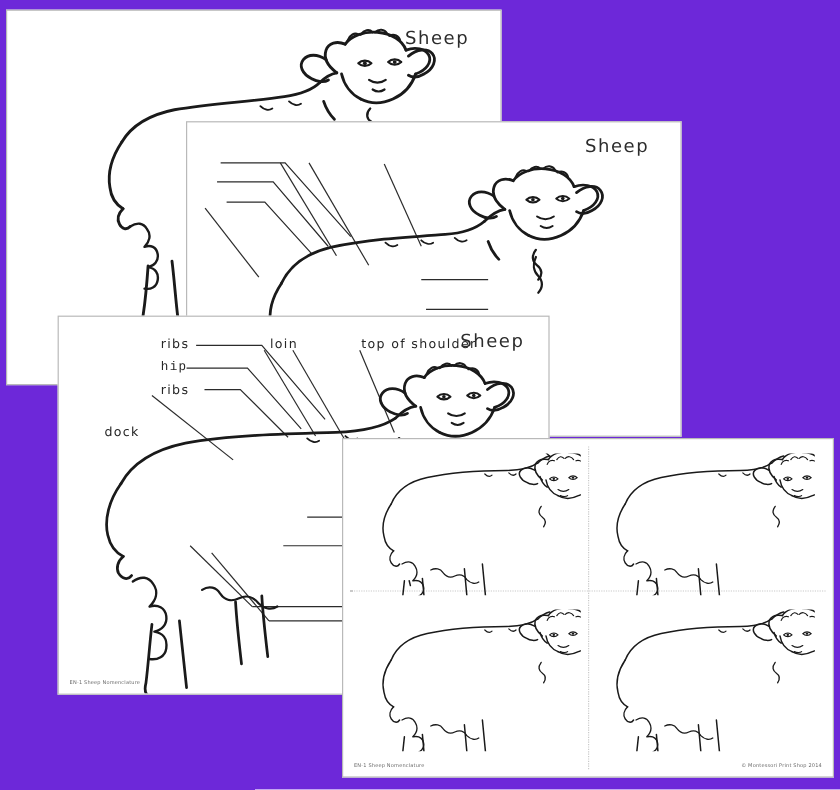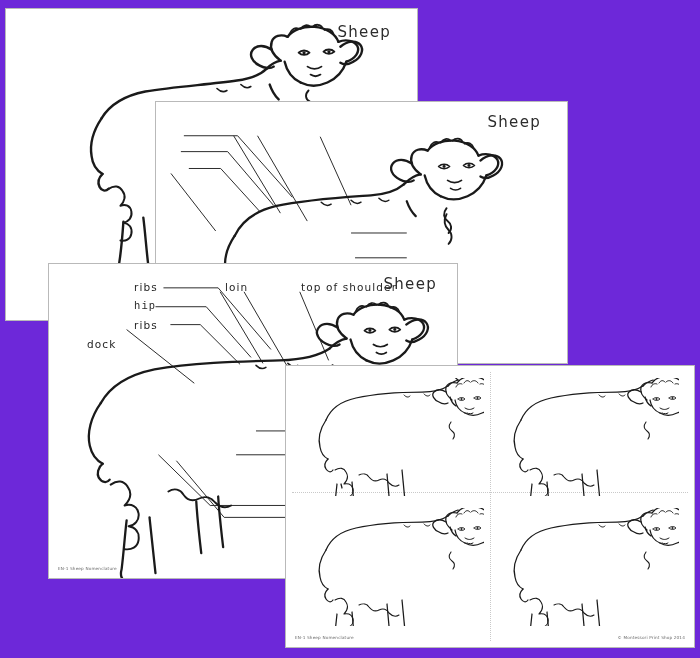--- a/index.html
+++ b/index.html
@@ -251,21 +251,21 @@
 
           <path d="M240,100 c3,3 7,4 10,2" stroke-width="1.5"></path>
           <path d="M208,102 c3,3 7,4 10,2" stroke-width="1.5"></path>
         </g>
       </svg>
     </div>
 
     <div class="label-text" style="left:85px; top:17px;">ribs</div>
     <div class="label-text" style="left:85px; top:36px;font-family:Liberation Mono, monospace;">hip</div>
     <div class="label-text" style="left:85px; top:55px;">ribs</div>
-    <div class="label-text" style="left:38px; top:74px;text-align:right;">dock</div>
+    <div class="label-text" style="left:38px; top:90px;text-align:right;">dock</div>
     <div class="label-text" style="left:176px; top:17px;">loin</div>
     <div class="label-text" style="left:252px; top:17px;text-align:center;">top of shoulder</div>
 
     <div class="card-title">Sheep</div>
     <div class="footer left">EN-1 Sheep Nomenclature</div>
   </div>
 
   <div class="card" id="card4">
 
     <div class="sheet-divider v" style="left:50%;"></div>

